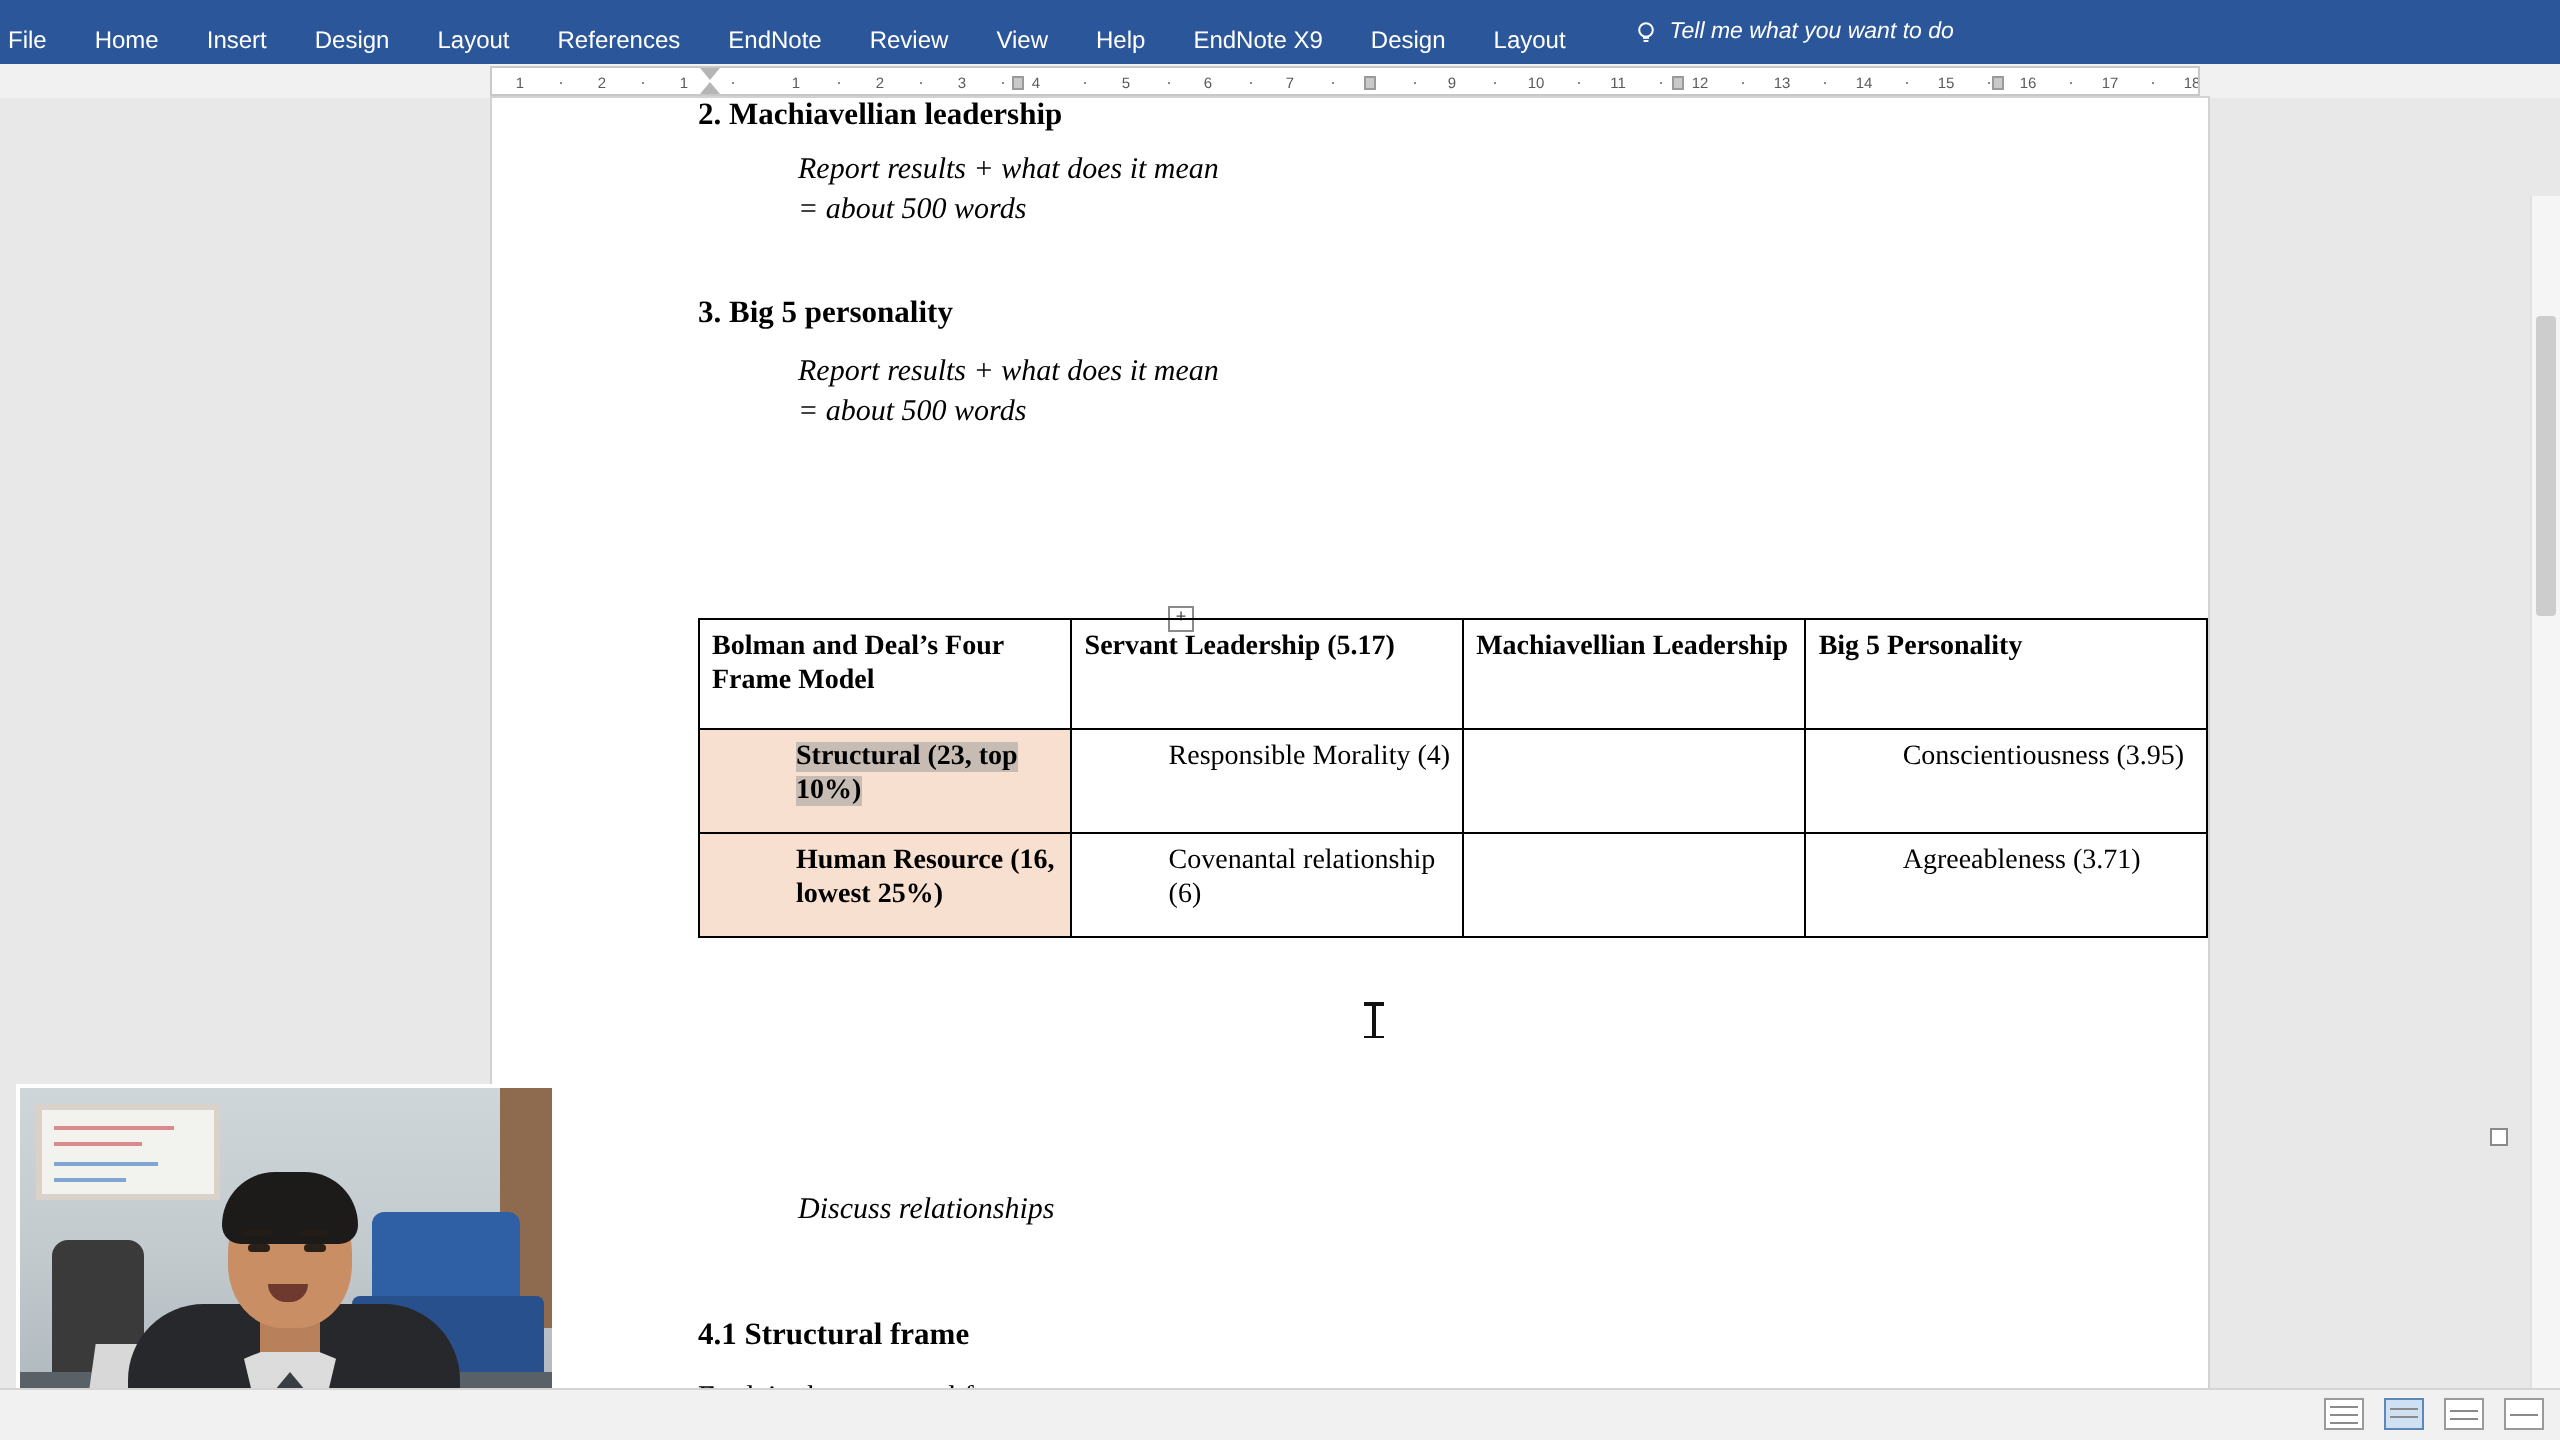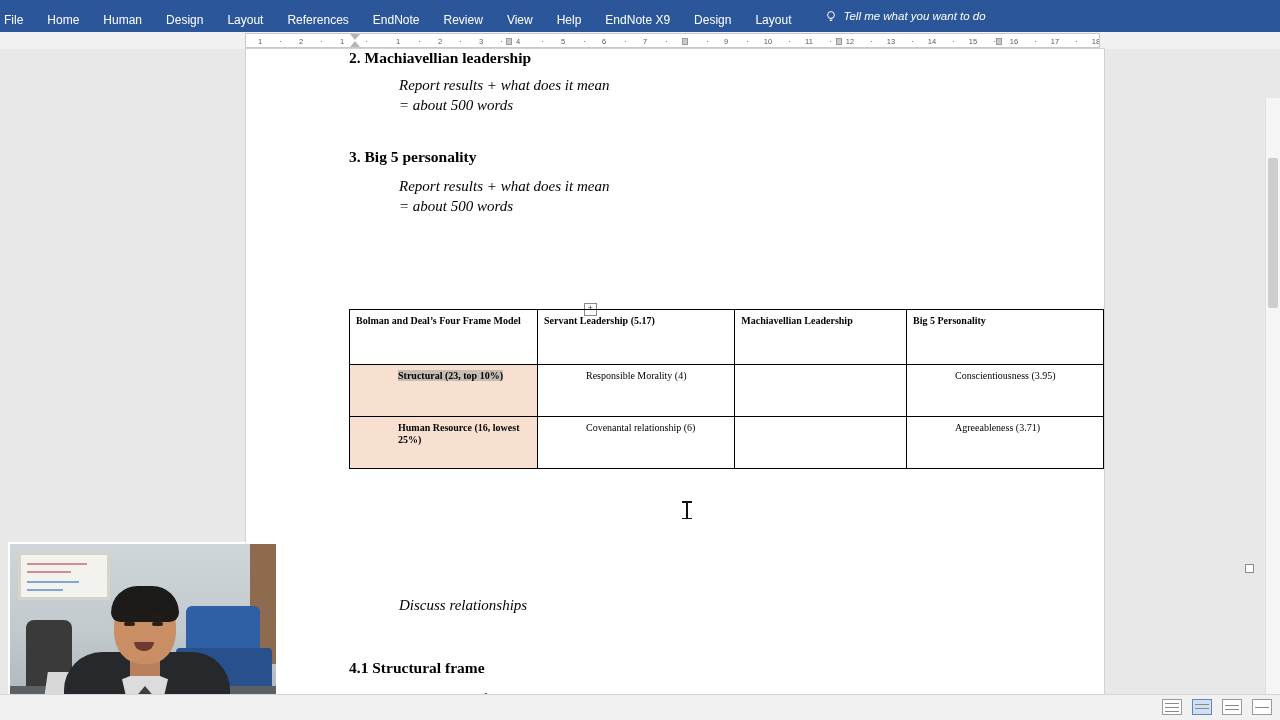--- a/index.html
+++ b/index.html
@@ -153,21 +153,21 @@
   }
 
   
   #doc-table {
     position: absolute;
     left: 103px;
     top: 260px;
     border-collapse: collapse;
     table-layout: fixed;
     font-family: "Liberation Serif", serif;
-    font-size: 10px;
+    font-size: 14px;
   }
   #doc-table td {
     border: 1px solid #000000;
     vertical-align: top;
     padding: 5px 6px 5px 6px;
     line-height: 1.22;
   }
   #doc-table td.c0 { width: 163px; }
   #doc-table td.c1 { width: 174px; }
   #doc-table td.c2 { width: 150px; }
@@ -427,21 +427,21 @@
     background: #cdcdcd;
     border-radius: 2px;
   }
 </style>
 </head>
 <body>
 
 <div id="ribbon">
   <div class="ribbon-tab first">File</div>
   <div class="ribbon-tab">Home</div>
-  <div class="ribbon-tab">Human</div>
+  <div class="ribbon-tab">Insert</div>
   <div class="ribbon-tab">Design</div>
   <div class="ribbon-tab">Layout</div>
   <div class="ribbon-tab">References</div>
   <div class="ribbon-tab">EndNote</div>
   <div class="ribbon-tab">Review</div>
   <div class="ribbon-tab">View</div>
   <div class="ribbon-tab">Help</div>
   <div class="ribbon-tab">EndNote X9</div>
   <div class="ribbon-tab">Design</div>
   <div class="ribbon-tab">Layout</div>

